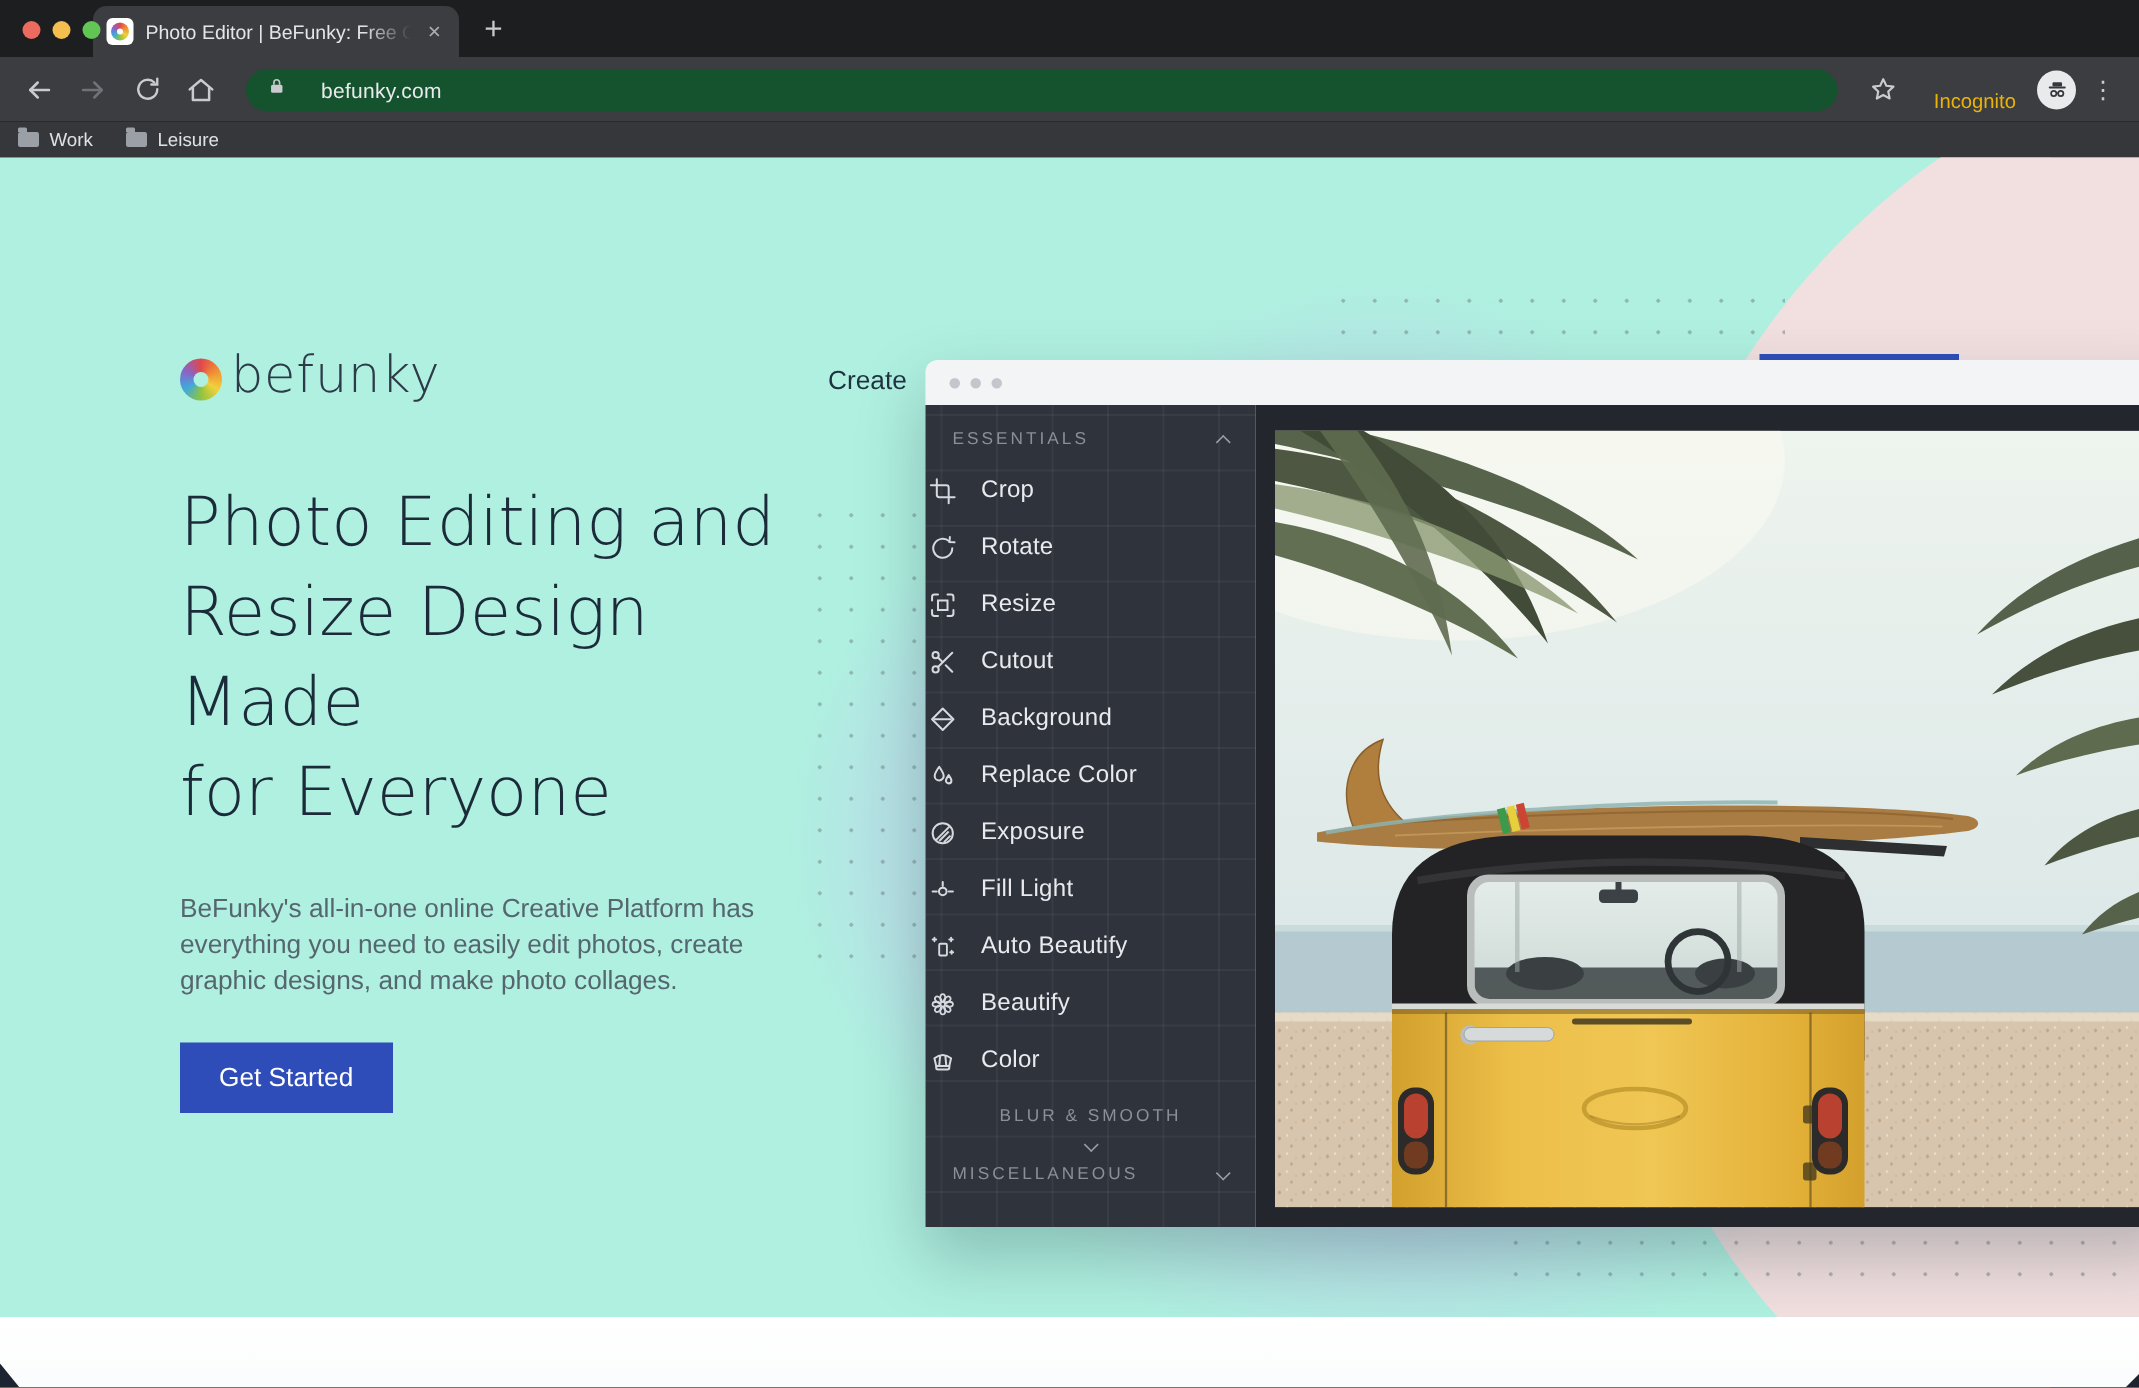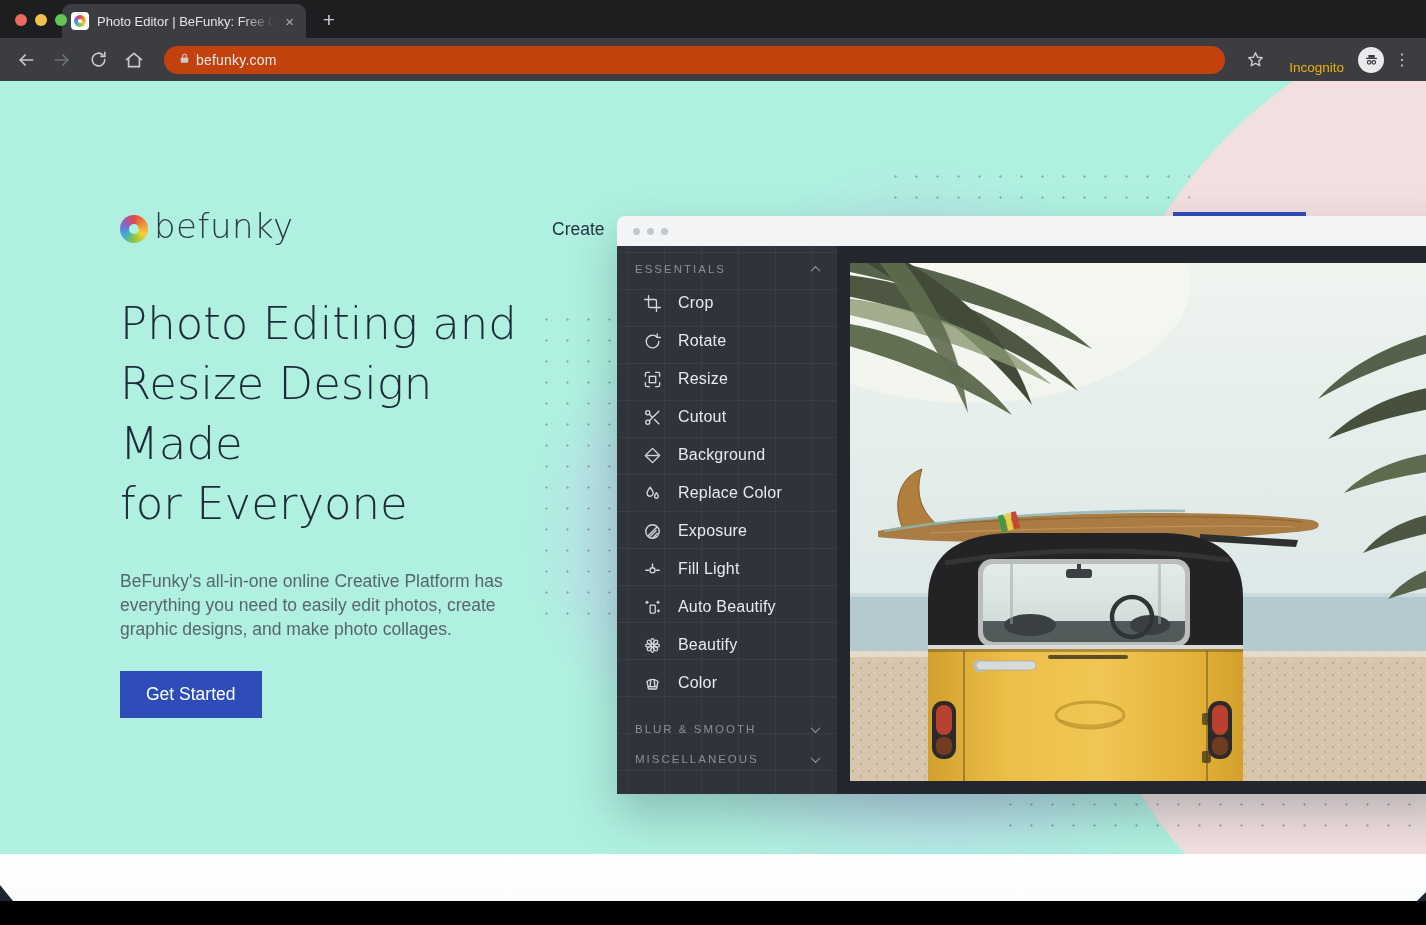--- a/index.html
+++ b/index.html
@@ -21,22 +21,22 @@
   .fav-wheel::after { content:""; position:absolute; inset:4px; background:#fff; border-radius:50%; }
   .tab-title { flex:1; color:#e3e5e8; font-size:13px; white-space:nowrap; overflow:hidden;
     -webkit-mask-image:linear-gradient(90deg,#000 82%,transparent); mask-image:linear-gradient(90deg,#000 82%,transparent); }
   .tab-close { color:#a9adb3; font-size:15px; line-height:1; cursor:default; padding:1px 3px; }
   .newtab { width:30px; height:30px; margin:0 0 3px 8px; color:#c7c9cc; font-size:21px; font-weight:300;
     display:flex; align-items:center; justify-content:center; border-radius:50%; }
 
   .toolbar { height:43px; background:#3b3d41; display:flex; align-items:center; padding:0 10px; gap:4px; }
   .nav-ic { width:32px; height:32px; display:flex; align-items:center; justify-content:center; color:#c9cbce; border-radius:50%; }
   .nav-ic.dim { color:#6f7276; }
-  .omnibox { flex:1; height:28px; margin:0 10px; background:#c2410c; border-radius:14px;
-    display:flex; align-items:center; padding:0 14px; gap:5px; color:#c9cbce; }
+  .omnibox { flex:1; height:28px; margin:0 10px; background:#14532d; border-radius:14px;
+    display:flex; align-items:center; padding:0 14px; gap:23px; color:#c9cbce; }
   .url-text { color:#e8eaed; font-size:14px; letter-spacing:.2px; }
   .incog-label { color:#eab308; font-size:13.5px; margin:16px 10px 0 14px; }
   .avatar { width:26px; height:26px; border-radius:50%; background:#e9eaec; display:flex; align-items:center; justify-content:center; color:#35383c; }
   .kebab { width:28px; height:28px; display:flex; align-items:center; justify-content:center;
     color:#c9cbce; font-size:16px; letter-spacing:0; }
 
   .bookmarks { height:24px; background:#35373b; display:flex; align-items:center; padding:0 12px; gap:22px; }
   .bm-item { display:flex; align-items:center; gap:7px; color:#dfe2e5; font-size:12.5px; }
   .folder { width:14px; height:10px; background:#9aa0a6; border-radius:1.5px; position:relative; }
   .folder::before { content:""; position:absolute; top:-3px; left:0; width:6px; height:3px; background:#9aa0a6; border-radius:1px 1px 0 0; }
@@ -90,25 +90,25 @@
   .titlebar { height:30px; background:#f3f4f6; border-radius:8px 8px 0 0; display:flex; align-items:center; padding:0 16px; gap:7px; }
   .titlebar span { width:7px; height:7px; border-radius:50%; background:#c3c7cd; display:block; }
   .app { display:flex; height:548px; }
   .sidebar { width:220px; background:#2f333c; position:relative; padding-top:8px; flex:none; }
   .sidebar::before { content:""; position:absolute; inset:0; pointer-events:none;
     background-image:linear-gradient(rgba(255,255,255,.045) 1px, transparent 1px),
                      linear-gradient(90deg, rgba(255,255,255,.045) 1px, transparent 1px);
     background-size:37px 37px; background-position:10px 6px; }
   .sec-head { height:30px; display:flex; align-items:center; justify-content:space-between;
     padding:0 18px; color:#8a8f99; font-size:11.5px; letter-spacing:2px; position:relative; }
-  .sec-head.mt { margin-top:12px; }
+  .sec-head.mt { margin-top:12px;flex-direction:column; }
   .chev { width:7px; height:7px; border-right:1.6px solid #9aa0a8; border-bottom:1.6px solid #9aa0a8; display:inline-block; }
   .chev.up { transform:rotate(-135deg) translate(-1px,-1px); }
   .chev.down { transform:rotate(45deg) translate(-1px,-1px); }
-  .tool { height:38px; display:flex; align-items:center; gap:15px; padding-left:24px;
+  .tool { height:38px; display:flex; align-items:center; gap:15px; 
     color:#e8eaed; font-size:16px; letter-spacing:.2px; position:relative; cursor:pointer; }
   .ticon { width:22px; height:22px; color:#d6d9dd; display:flex; align-items:center; justify-content:center; flex:none; }
   .canvas { flex:1; background:#23262c; padding:17px 0 13px 13px; }
   .photo { width:100%; height:100%; overflow:hidden; position:relative; }
   .photo svg { display:block; }
 
   
   .below { position:relative; width:1426px; height:47px; background:linear-gradient(#ffffff,#fbfcfd); }
   .corner-l { position:absolute; left:0; bottom:0; width:13px; height:16px; background:#1b2430;
     clip-path:polygon(0 100%, 0 0, 100% 100%); }
@@ -181,20 +181,30 @@
           <rect x="7.5" y="5.5" width="9" height="4" rx="1"></rect>
           <rect x="4" y="9.5" width="16" height="1.8" rx="0.9"></rect>
           <circle cx="8.7" cy="16" r="2.5" fill="none" stroke="currentColor" stroke-width="1.6"></circle>
           <circle cx="15.3" cy="16" r="2.5" fill="none" stroke="currentColor" stroke-width="1.6"></circle>
           <path d="M11 15.6h2" stroke="currentColor" stroke-width="1.4"></path>
         </svg>
     </div>
     <div class="kebab">⋮</div>
   </div>
 
+  <div class="bookmarks">
+    <div class="bm-item">
+      <span class="folder"></span>
+      <span>Work</span>
+    </div>
+    <div class="bm-item">
+      <span class="folder"></span>
+      <span>Leisure</span>
+    </div>
+  </div>
 
   <div class="viewport">
     <div class="hero">
 
       <div class="blob blob-pink"></div>
       <div class="blob blob-blue-top"></div>
       <div class="blob blob-blue-mid"></div>
       <div class="blob blob-blue-bot"></div>
       <div class="dots dots-top"></div>
       <div class="dots dots-left"></div>

